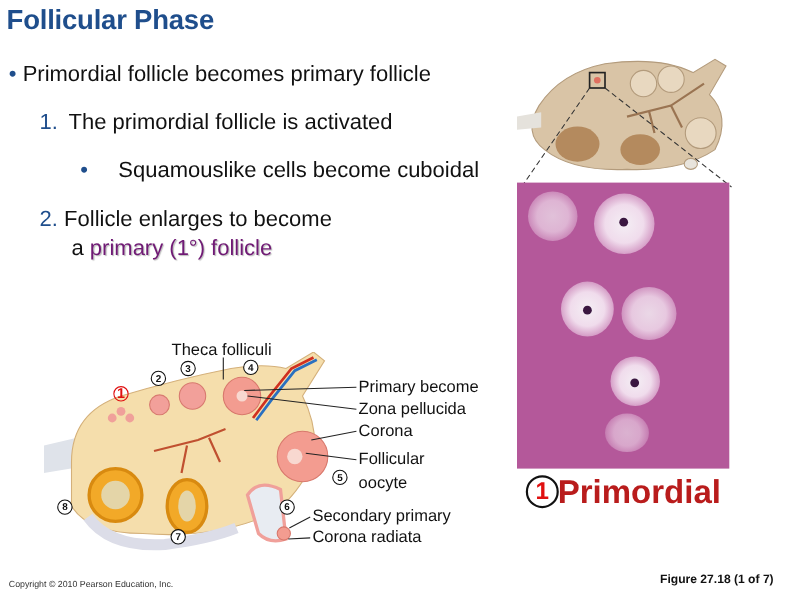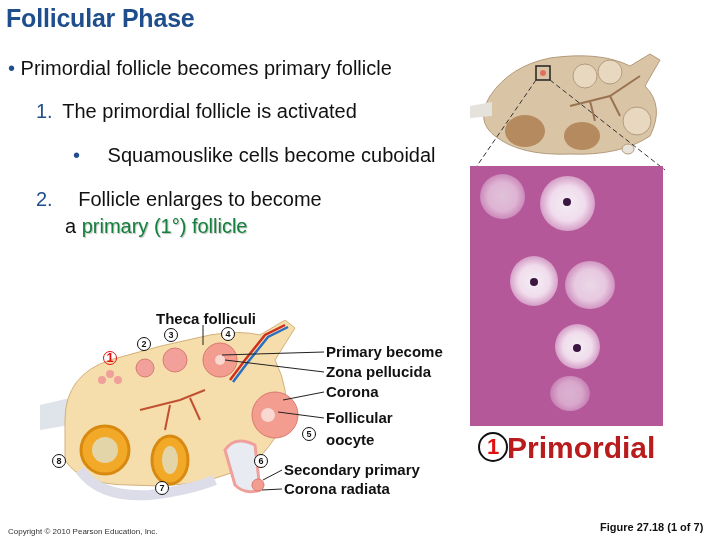--- a/index.html
+++ b/index.html
@@ -2,22 +2,22 @@
 <html><head>
 <meta charset="utf-8">
 <style>
   html, body { margin:0; padding:0; }
   body { width:720px; height:540px; position:relative; overflow:hidden; background:#ffffff; font-family:"Liberation Sans", sans-serif; color:#111; }
   .abs { position:absolute; }
   .title { left:6px; top:4px; font-size:25px; font-weight:bold; color:#1f4e8c; letter-spacing:-0.2px; }
   .bul { font-size:20px; color:#111; white-space:nowrap; }
   .dot { color:#1f4e8c; }
   .num { color:#1f4e8c; }
-  .purple { color:#15803d; text-shadow:1px 1px 1px #bbb; }
-  .label { font-size:15px; font-weight:bold; color:#111; white-space:nowrap; }
+  .purple { color:#701a75; text-shadow:1px 1px 1px #bbb; }
+  .label { font-size:15px; font-weight:normal; color:#111; white-space:nowrap; }
   .circ { width:12px; height:12px; border:1.2px solid #111; border-radius:50%; font-size:9px; font-weight:bold; text-align:center; line-height:12px; background:#fff; color:#111; }
   .circ.red { color:#e01010; border-color:#e01010; background:transparent; font-size:13px; }
   .micro { left:470px; top:166px; width:193px; height:260px; background:#b4589a; overflow:hidden; }
   .cell { position:absolute; border-radius:50%; background:radial-gradient(circle, #f4eef4 0%, #f0dcec 45%, #d6a0c8 70%, #9a3f82 100%); }
   .nuc { position:absolute; width:8px; height:8px; border-radius:50%; background:#3a1640; }
   .bigone { left:478px; top:432px; width:26px; height:26px; border:2.5px solid #111; border-radius:50%; text-align:center; line-height:26px; font-size:22px; font-weight:bold; color:#e01010; }
   .primtxt { left:507px; top:430px; font-size:30px; font-weight:bold; color:#b91c1c; line-height:36px; }
   .copy { left:8px; top:527px; font-size:8px; color:#333; }
   .fig { left:600px; top:521px; font-size:11px; font-weight:bold; color:#111; }
 </style>
@@ -33,21 +33,21 @@
 <div class="abs bul" style="left:36px;top:100px;">
   <span class="num">1.</span>
   <span style="margin-left:4px">The primordial follicle is activated</span>
 </div>
 <div class="abs bul" style="left:73px;top:144px;">
   <span class="dot">•</span>
   <span style="margin-left:22px">Squamouslike cells become cuboidal</span>
 </div>
 <div class="abs bul" style="left:36px;top:186px;line-height:27px;">
   <span class="num">2.</span>
-  <span style="margin-left:20px">Follicle enlarges to become</span><br>
+  <span style="margin-left:0">Follicle enlarges to become</span><br>
   <span style="margin-left:29px">a </span><span class="purple">primary (1°) follicle</span>
 </div>
 
 <svg class="abs" style="left:470px;top:46px;" width="200" height="130">
   <path d="M20 50 Q40 20 80 12 Q130 5 160 20 L180 8 L190 14 L175 40 Q195 60 180 90 Q150 110 100 108 Q50 110 25 90 Q5 75 20 50Z" fill="#d9c4a6" stroke="#b39b7c"></path>
   <path d="M0 60 L22 56 L22 70 L0 72Z" fill="#e5e2dc"></path>
   <ellipse cx="55" cy="85" rx="20" ry="16" fill="#b48a5e"></ellipse>
   <ellipse cx="112" cy="90" rx="18" ry="14" fill="#b48a5e"></ellipse>
   <circle cx="115" cy="30" r="12" fill="#e8d8c0" stroke="#b39b7c"></circle>
   <circle cx="140" cy="26" r="12" fill="#e8d8c0" stroke="#b39b7c"></circle>

